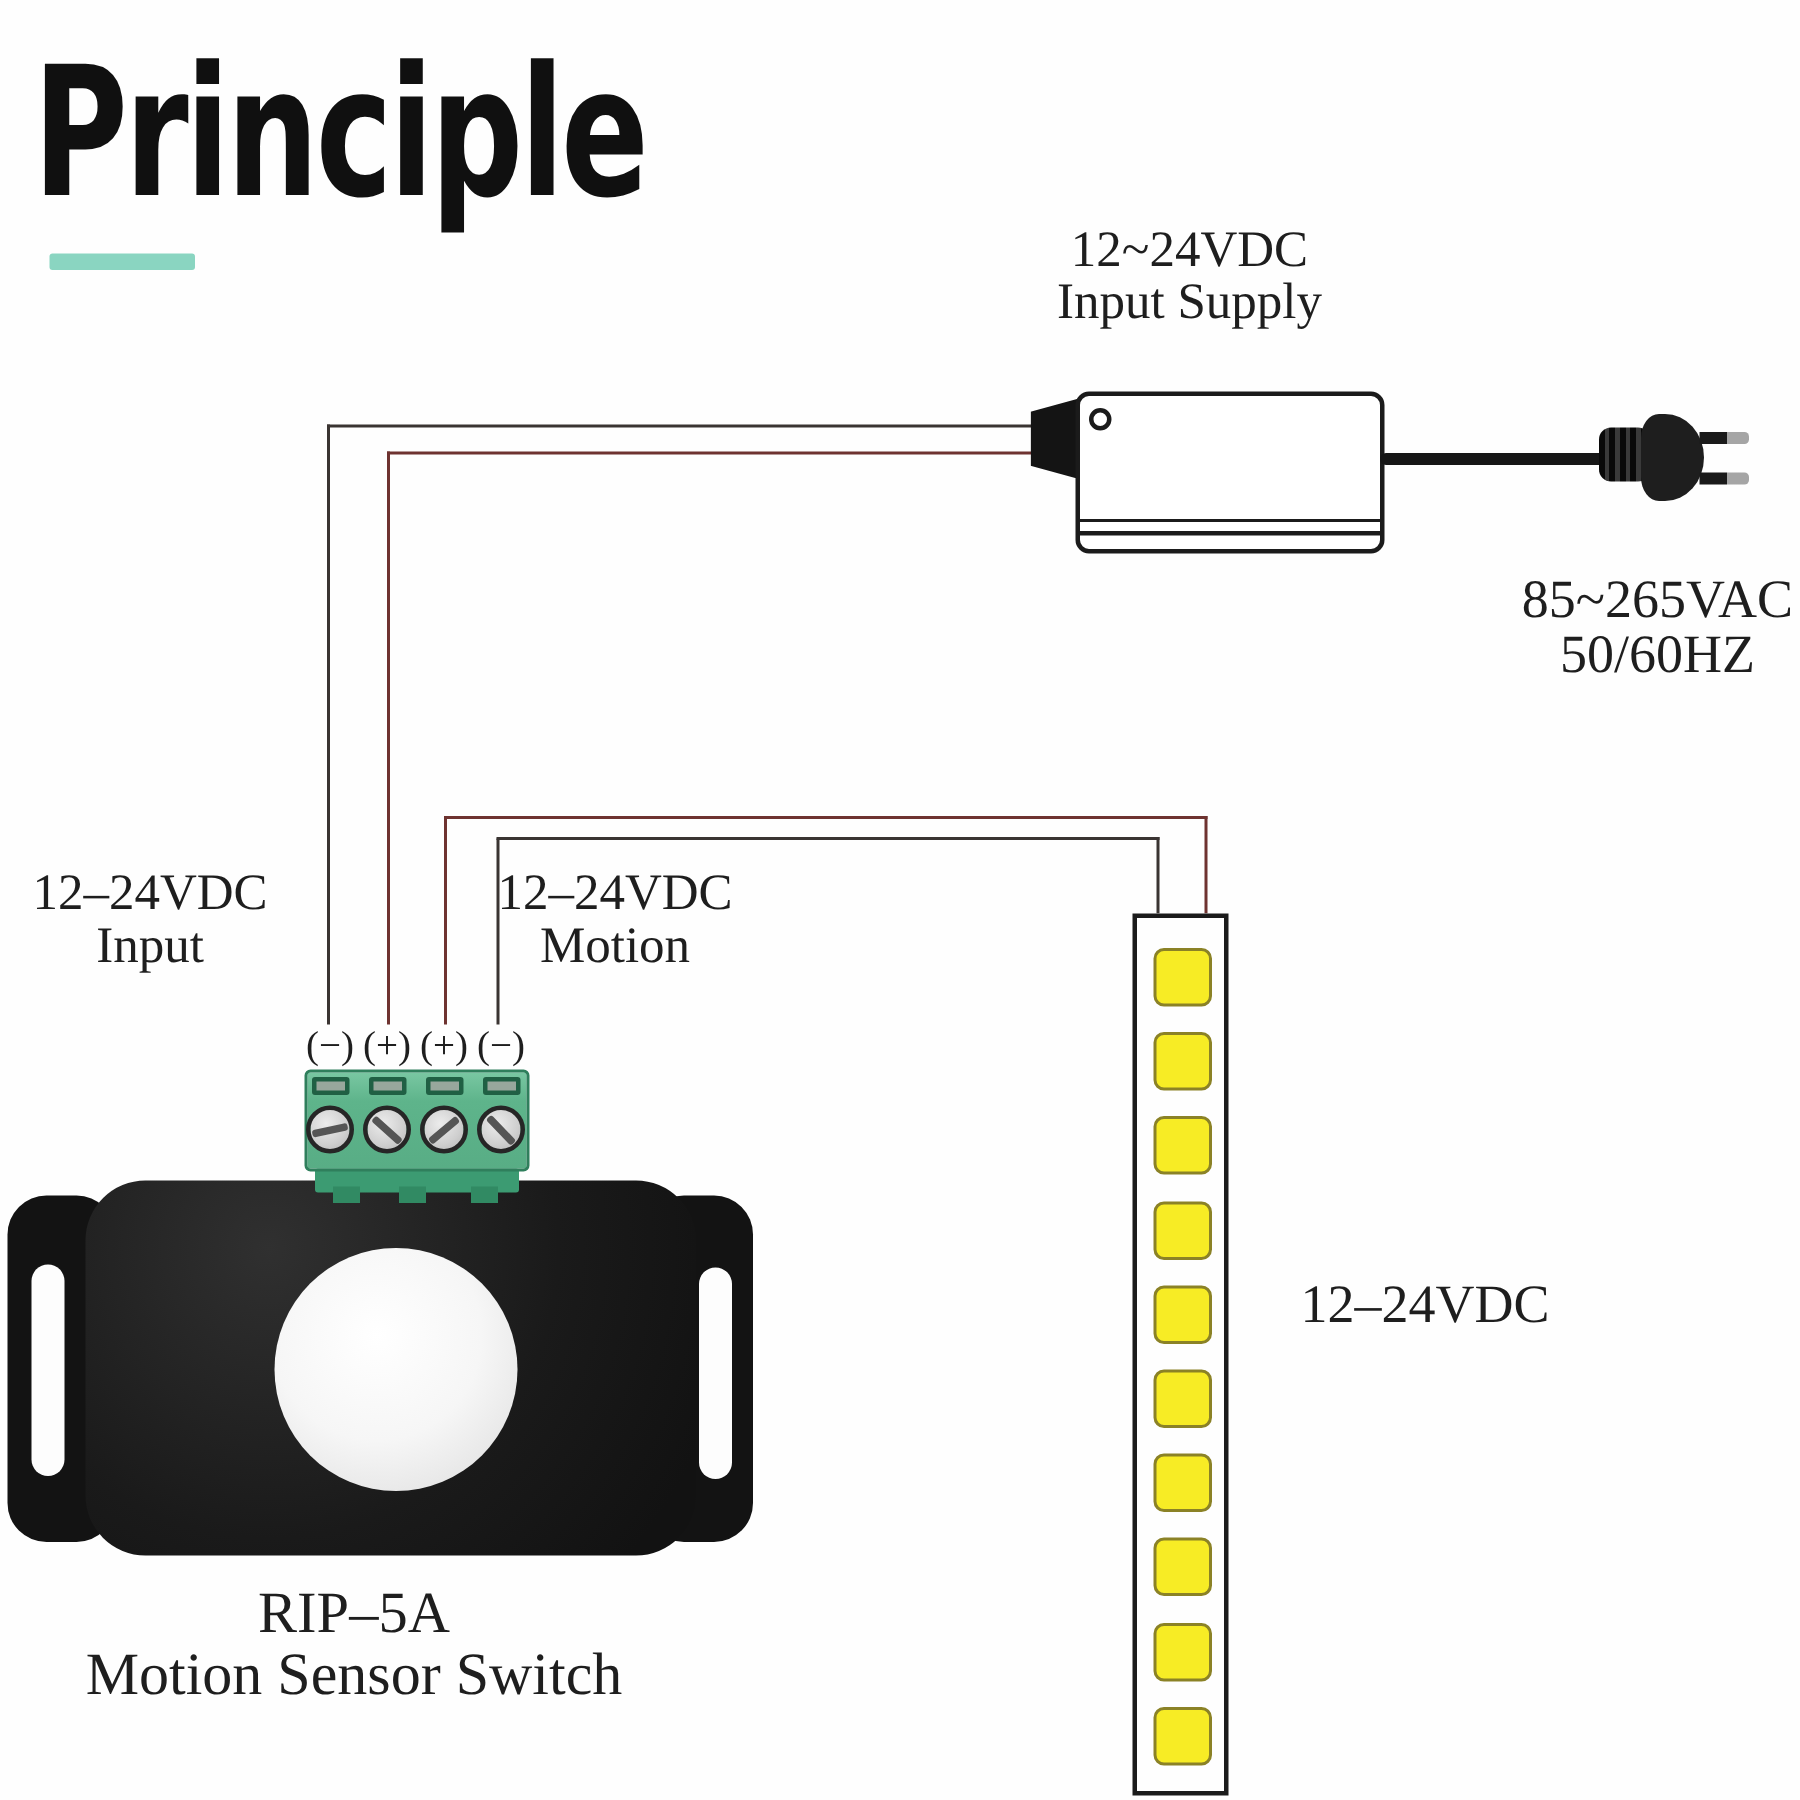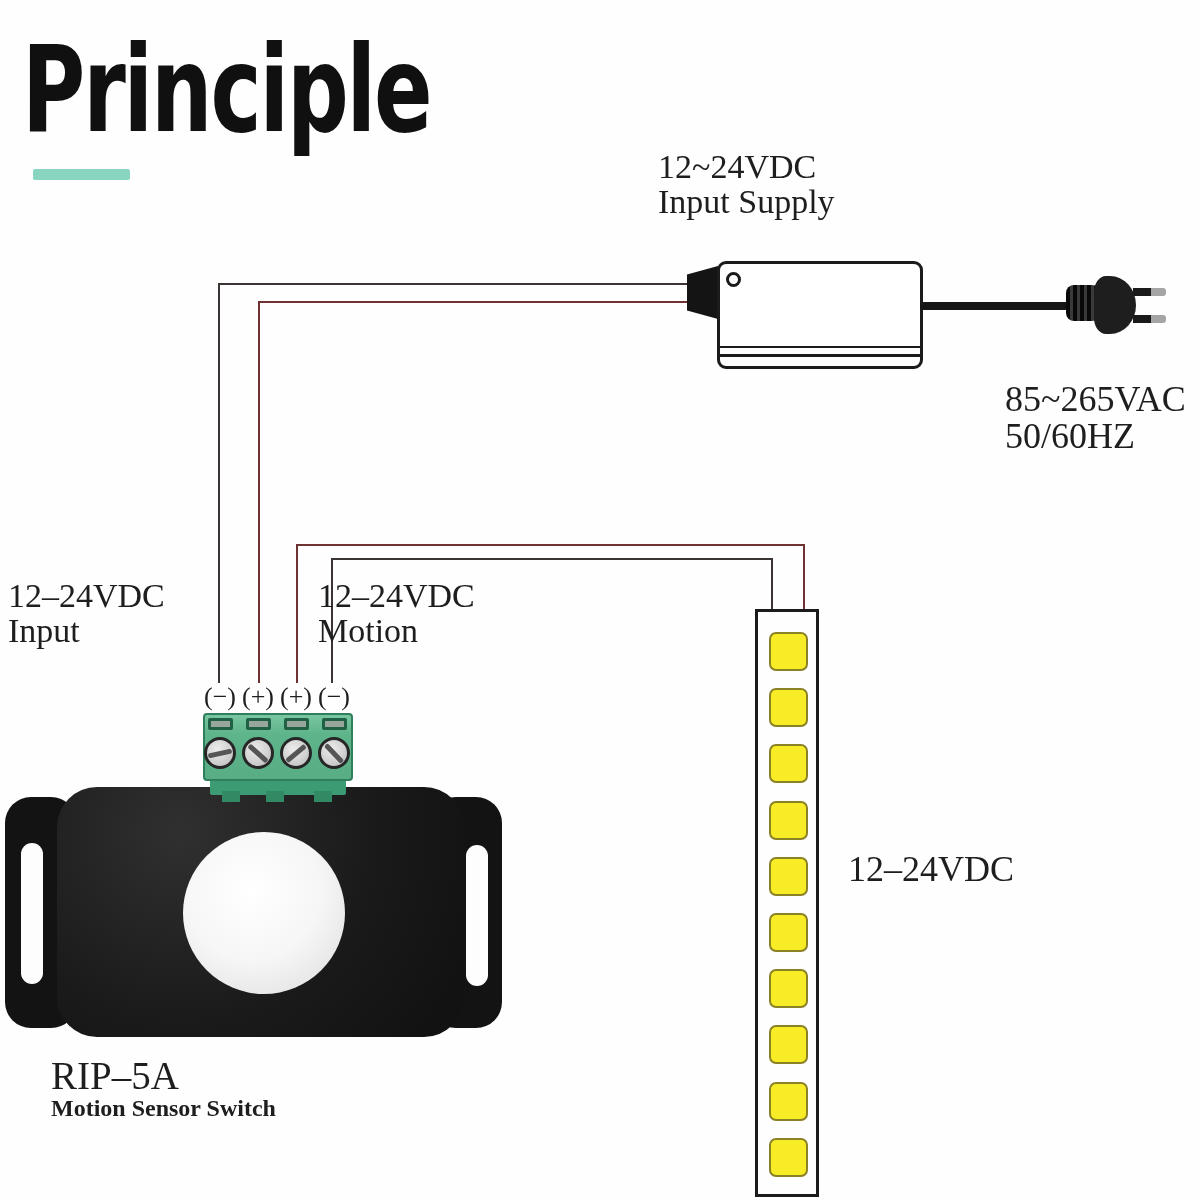--- a/index.html
+++ b/index.html
@@ -12,29 +12,29 @@
   .title{
     position:absolute;left:22px;top:30px;margin:0;
     font-family:"DejaVu Sans","Liberation Sans",sans-serif;
     font-weight:bold;font-size:120px;line-height:1.0;color:#101010;
     letter-spacing:-3px;transform:scaleX(0.72);transform-origin:left top;
     white-space:nowrap;
   }
   .title-underline{position:absolute;left:33px;top:169px;width:97px;height:11px;border-radius:2px;}
 
   
-  .lbl{position:absolute;text-align:left;line-height:1.02;color:#1e1e1e;}
+  .lbl{position:absolute;text-align:center;line-height:1.02;color:#1e1e1e;}
   .lbl .l1,.lbl .l2{display:block;white-space:nowrap;}
   .lbl-ps{left:658px;top:150px;width:270px;font-size:34px;}
   .lbl-ac{left:1005px;top:381px;width:200px;font-size:36px;}
   .lbl-in{left:8px;top:579px;width:184px;font-size:34px;}
   .lbl-out{left:318px;top:579px;width:184px;font-size:34px;}
   .lbl-led{left:848px;top:851px;width:204px;font-size:36px;}
   .lbl-dev{left:51px;top:1056px;width:370px;font-size:39px;}
-  .lbl-dev .l2{font-size:24px;font-weight:bold;}
+  .lbl-dev .l2{font-size:40px;}
 
   
   .wire{position:absolute;}
   .wneg{background:#3a3432;}
   .wpos{background:#6e3330;}
 
   
   .ps-box{position:absolute;left:717px;top:261px;width:206px;height:108px;
     background:#ffffff;border:3px solid #1b1b1b;border-radius:9px;box-sizing:border-box;}
   .ps-line1{position:absolute;left:0;top:82px;width:100%;height:2px;background:#1b1b1b;}

